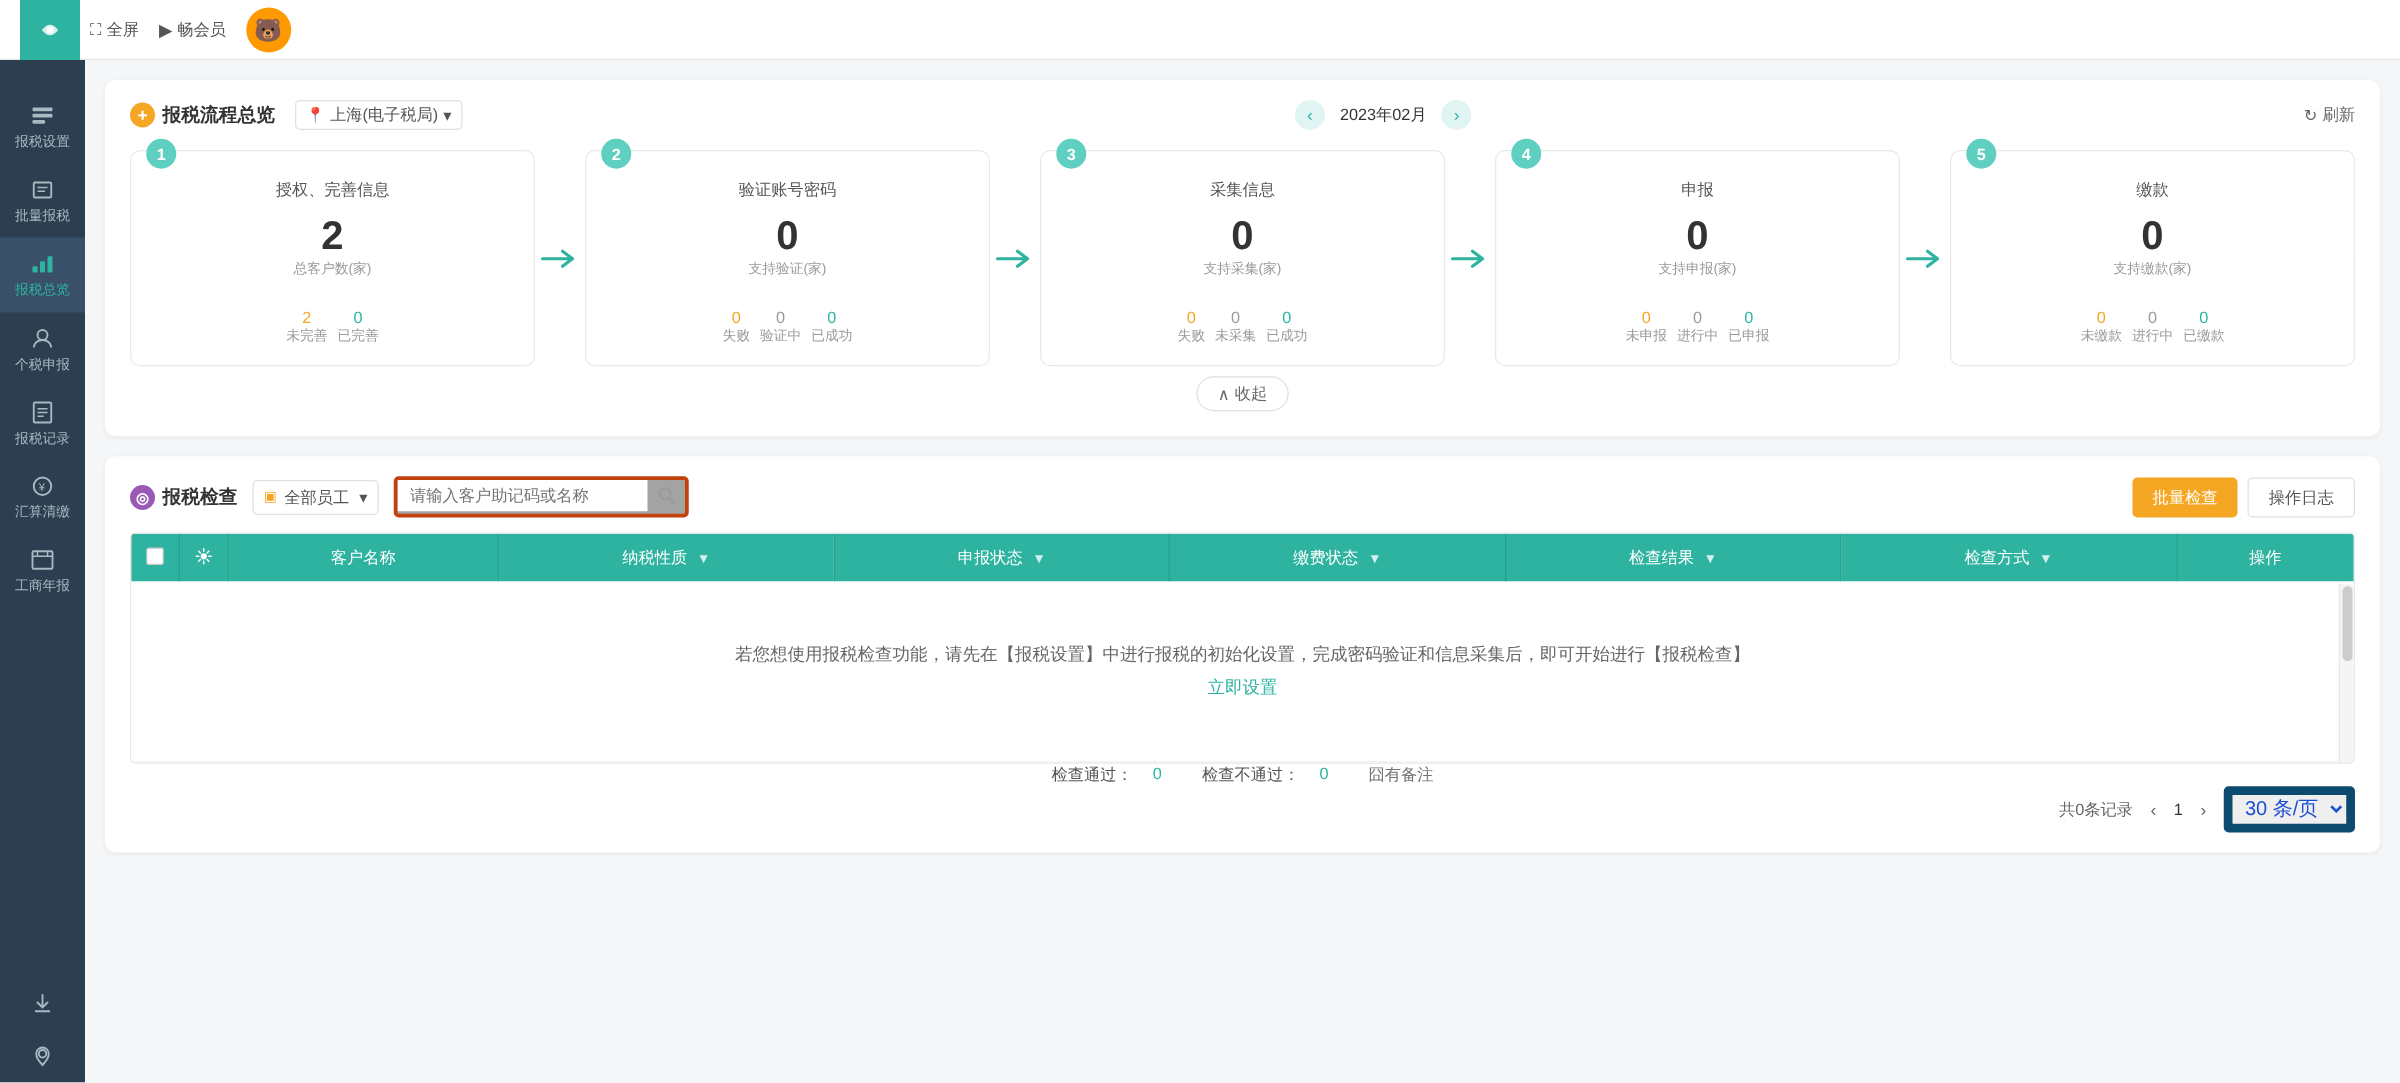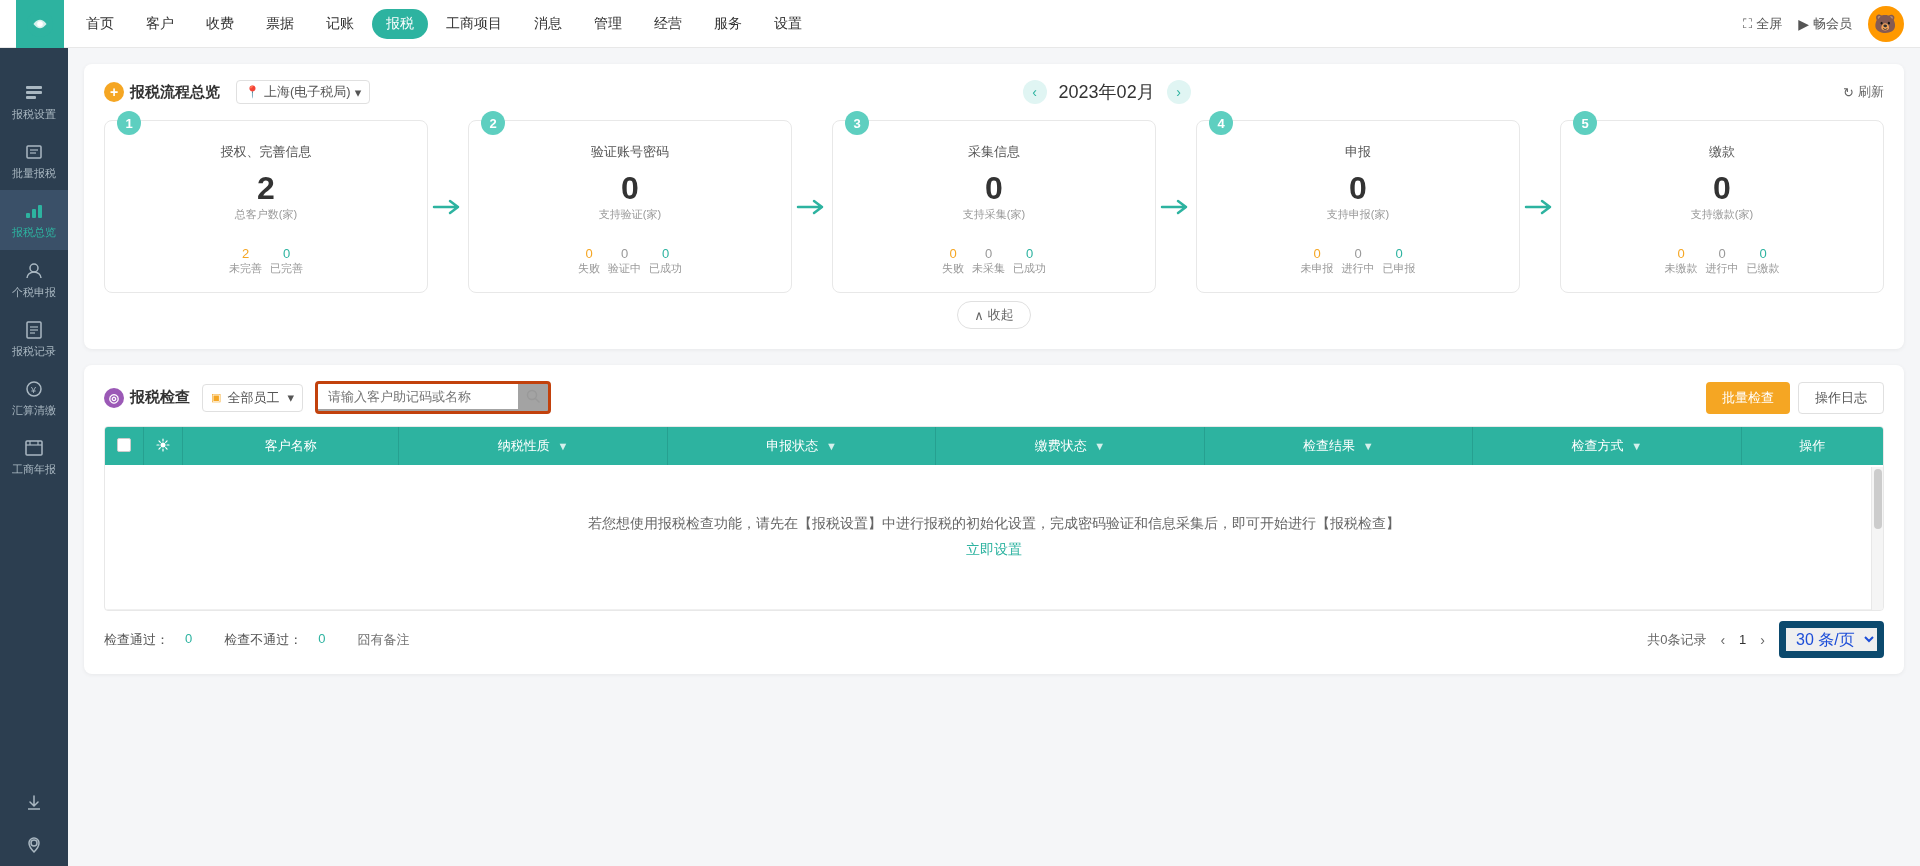--- a/index.html
+++ b/index.html
@@ -130,21 +130,21 @@
     .month-nav {
       margin-left: auto;
       display: flex; align-items: center; gap: 12px;
     }
     .month-btn {
       width: 24px; height: 24px; border-radius: 50%; background: #e0f5f3;
       border: none; cursor: pointer;
       display: flex; align-items: center; justify-content: center;
       color: #2db3a0; font-size: 14px;
     }
-    .month-label { font-size: 18px; font-weight: 500; }
+    .month-label { font-size: 13px; font-weight: 500; }
     .refresh-btn {
       margin-left: 16px;
       display: flex; align-items: center; gap: 4px;
       color: #666; cursor: pointer; font-size: 13px;
     }
 
     
     .steps-row {
       display: flex;
       gap: 0;
@@ -272,22 +272,22 @@
     
     .table-wrap {
       border: 1px solid #e8e8e8;
       border-radius: 4px;
       overflow: hidden;
       position: relative;
     }
 
     
     .check-footer {
-      display: flex; align-items: center; margin-top: 10px;
-      font-size: 13px; color: #555;
+      display: flex; align-items: center; 
+      font-size: 13px; color: #555; flex-direction: column;
     }
     .check-footer-left { display: flex; gap: 16px; }
     .footer-link { color: #2db3a0; cursor: pointer; }
     .check-footer-right {
       margin-left: auto; display: flex; align-items: center; gap: 8px; color: #666;
     }
     .page-btn {
       border: none; background: none; cursor: pointer;
       color: #666; font-size: 14px; padding: 2px 6px;
     }
@@ -305,34 +305,20 @@
 </head>
 <body>
 
 <div class="top-nav">
   <div class="top-nav-logo">
     <svg viewBox="0 0 30 30" fill="none">
       <circle cx="15" cy="15" r="14" fill="#2db3a0"></circle>
       <path d="M8 15 Q15 6 22 15 Q15 24 8 15Z" fill="white" opacity="0.8"></path>
       <circle cx="15" cy="15" r="3" fill="white"></circle>
     </svg>
-  </div>
-  <div class="top-nav-items">
-    <div class="top-nav-item">首页</div>
-    <div class="top-nav-item">客户</div>
-    <div class="top-nav-item">收费</div>
-    <div class="top-nav-item">票据</div>
-    <div class="top-nav-item">记账</div>
-    <div class="top-nav-item active">报税</div>
-    <div class="top-nav-item">工商项目</div>
-    <div class="top-nav-item">消息</div>
-    <div class="top-nav-item">管理</div>
-    <div class="top-nav-item">经营</div>
-    <div class="top-nav-item">服务</div>
-    <div class="top-nav-item">设置</div>
   </div>
   <div class="top-nav-right">
     <div class="top-nav-right-item">
       <span>⛶</span>
       <span>全屏</span>
     </div>
     <div class="top-nav-right-item">
       <span style="font-size:14px;">▶</span>
       <span>畅会员</span>
     </div>

